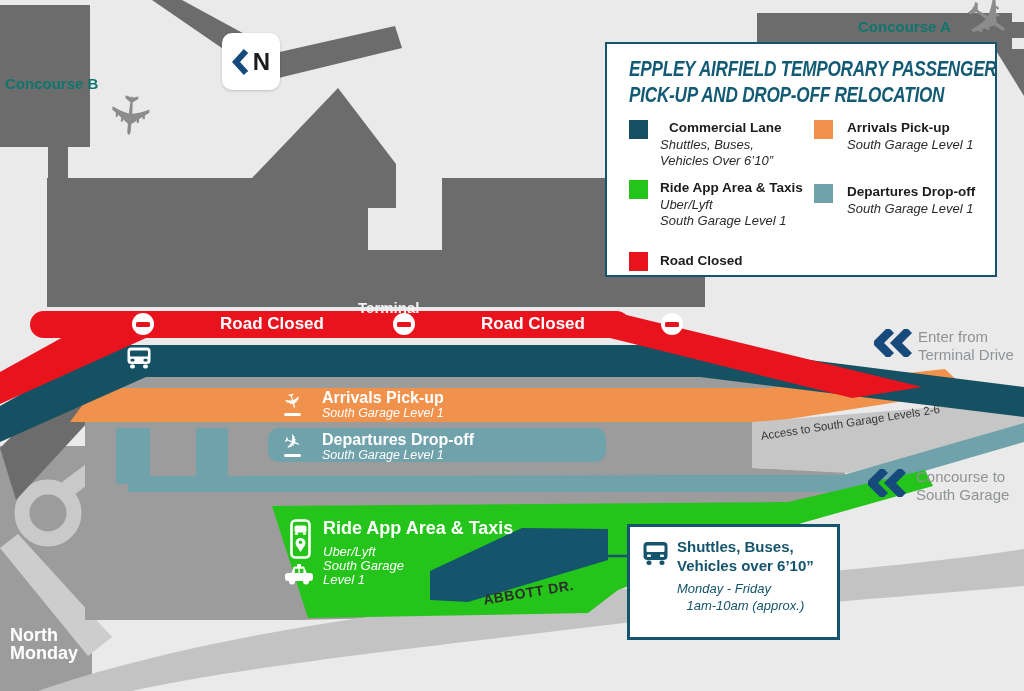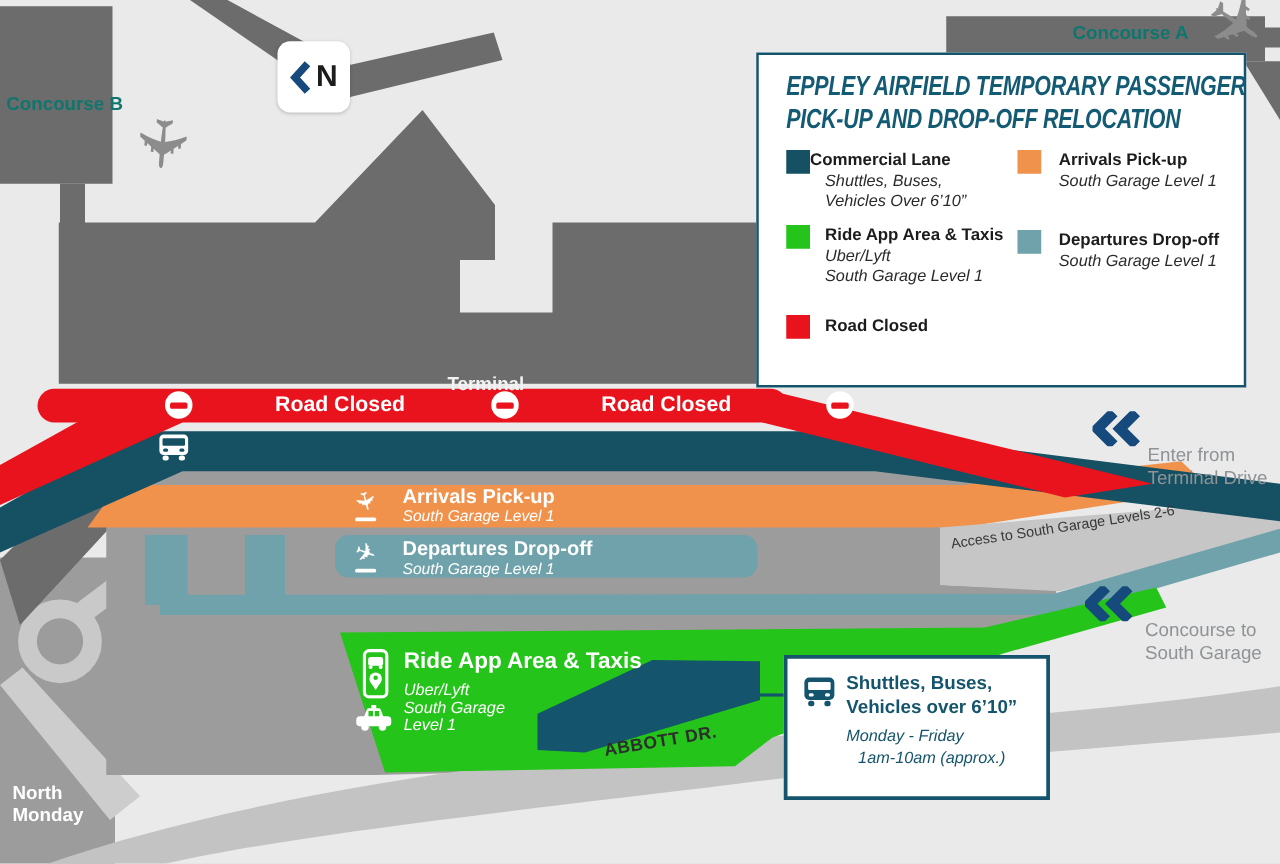--- a/index.html
+++ b/index.html
@@ -25,43 +25,43 @@
   .rc-text{width:124px;text-align:center;color:#ffffff;font-weight:bold;font-size:17px;white-space:nowrap;}
 
   .band-row{display:flex;align-items:center;gap:9px;white-space:nowrap;}
   .comm-text{color:#ffffff;font-size:14.5px;font-weight:bold;}
   .comm-text .sep{font-weight:normal;padding:0 4px;opacity:.95;}
   .comm-text .hrs{font-weight:normal;font-style:italic;font-size:12.5px;}
 
   .lane-title{color:#ffffff;font-weight:bold;font-size:16px;white-space:nowrap;line-height:17px;}
   .lane-sub{color:#ffffff;font-style:italic;font-size:12.5px;white-space:nowrap;line-height:14px;}
 
-  .gray-note{color:#8f9396;font-size:15px;line-height:17.5px;white-space:nowrap;margin-top:28px;}
+  .gray-note{color:#8f9396;font-size:15px;line-height:17.5px;white-space:nowrap;}
 
   .green-title{color:#ffffff;font-weight:bold;font-size:18px;white-space:nowrap;}
   .green-sub{color:#ffffff;font-style:italic;font-size:13px;line-height:14px;white-space:nowrap;}
 
   .road-name{color:#2d2d2d;font-weight:bold;font-size:14px;letter-spacing:.5px;white-space:nowrap;}
   .access-name{color:#383838;font-size:11.5px;white-space:nowrap;}
 
   .callout{width:213px;height:116px;background:#ffffff;border:3px solid #14546c;padding:10px 8px 8px 12px;
            display:flex;gap:8px;}
   .callout .txt{color:#14546c;}
   .co-bold{font-weight:bold;font-size:15px;line-height:19px;white-space:nowrap;}
   .co-it{font-style:italic;font-size:13px;line-height:17px;white-space:nowrap;margin-top:5px;}
 
-  .legend{width:392px;height:268px;background:#ffffff;border:2.5px solid #14546c;}
+  .legend{width:392px;height:235px;background:#ffffff;border:2.5px solid #14546c;}
   .legend-title{position:absolute;left:22px;top:12px;color:#135a74;font-style:italic;font-weight:800;
                 font-size:22px;line-height:26px;letter-spacing:-0.3px;white-space:nowrap;
                 transform:scaleX(.78);transform-origin:0 0;}
   .sw{position:absolute;width:19px;height:19px;}
   .li-label{position:absolute;color:#1c1c1c;font-weight:bold;font-size:13.5px;white-space:nowrap;}
   .li-sub{position:absolute;color:#2a2a2a;font-style:italic;font-size:13px;line-height:15.5px;white-space:nowrap;}
 
-  .ng-label{color:#ffffff;font-weight:bold;font-size:15px;line-height:18px;}
+  .ng-label{color:#ffffff;font-weight:bold;font-size:18px;line-height:18px;}
 </style>
 </head>
 <body>
 
 <div class="stage">
 
   <svg class="map-svg" width="1024" height="691" viewBox="0 0 1024 691">
 
     <g>
       <rect x="0" y="446" width="92" height="245" fill="#9c9c9c"></rect>
@@ -234,21 +234,21 @@
     </div>
   </div>
 
   <div class="abs legend" style="left:605px;top:42px;">
     <div class="legend-title">
       <div>EPPLEY AIRFIELD TEMPORARY PASSENGER</div>
       <div>PICK-UP AND DROP-OFF RELOCATION</div>
     </div>
 
     <div class="sw" style="left: 22px; top: 76px; background: rgb(21, 80, 99);"></div>
-    <div class="li-label" style="left:41px;top:76px;">Commercial Lane</div>
+    <div class="li-label" style="left:62px;top:76px;">Commercial Lane</div>
     <div class="li-sub" style="left:53px;top:93px;">Shuttles, Buses,</div>
     <div class="li-sub" style="left:53px;top:108.5px;">Vehicles Over 6’10”</div>
 
     <div class="sw" style="left: 207px; top: 76px; background: rgb(240, 146, 76);"></div>
     <div class="li-label" style="left:240px;top:76px;">Arrivals Pick-up</div>
     <div class="li-sub" style="left:240px;top:93px;">South Garage Level 1</div>
 
     <div class="sw" style="left: 22px; top: 136px; background: rgb(36, 196, 26);"></div>
     <div class="li-label" style="left:53px;top:136px;">Ride App Area &amp; Taxis</div>
     <div class="li-sub" style="left:53px;top:153px;">Uber/Lyft</div>

